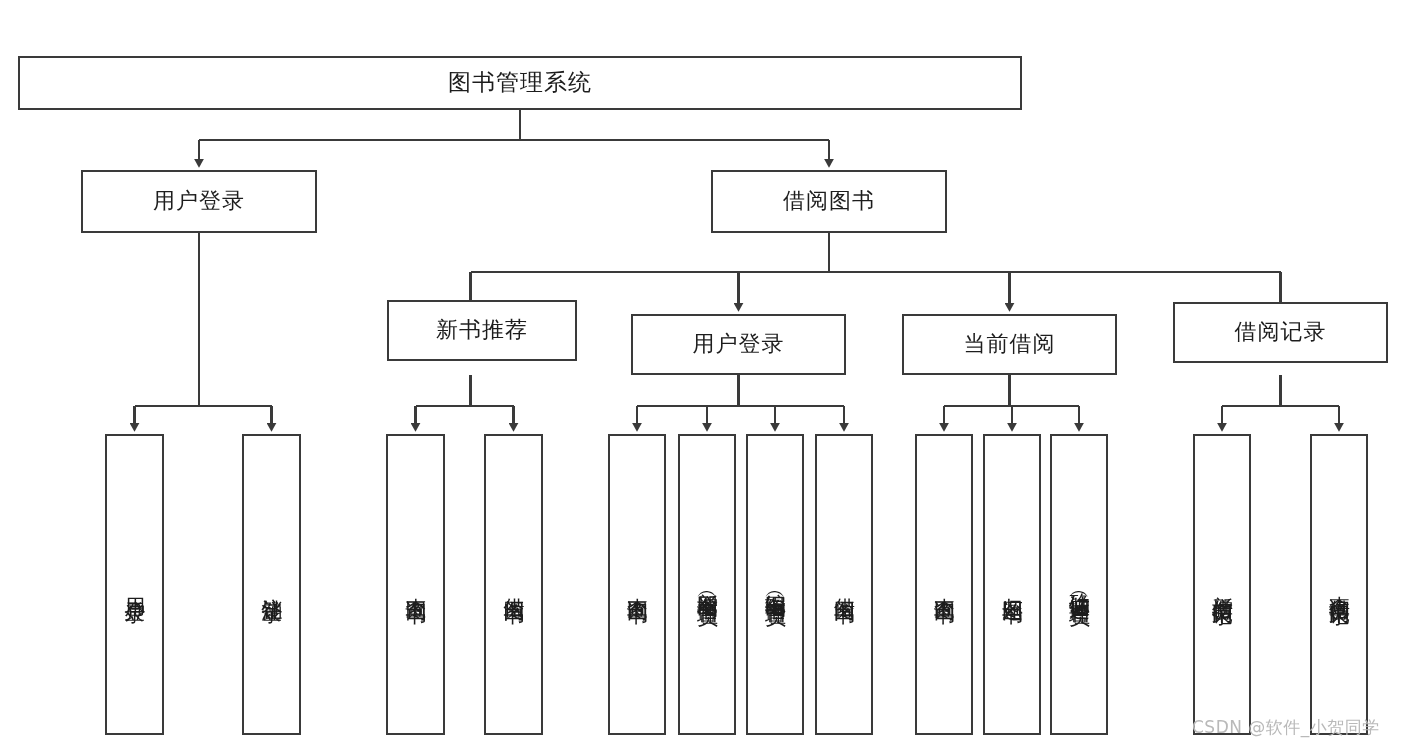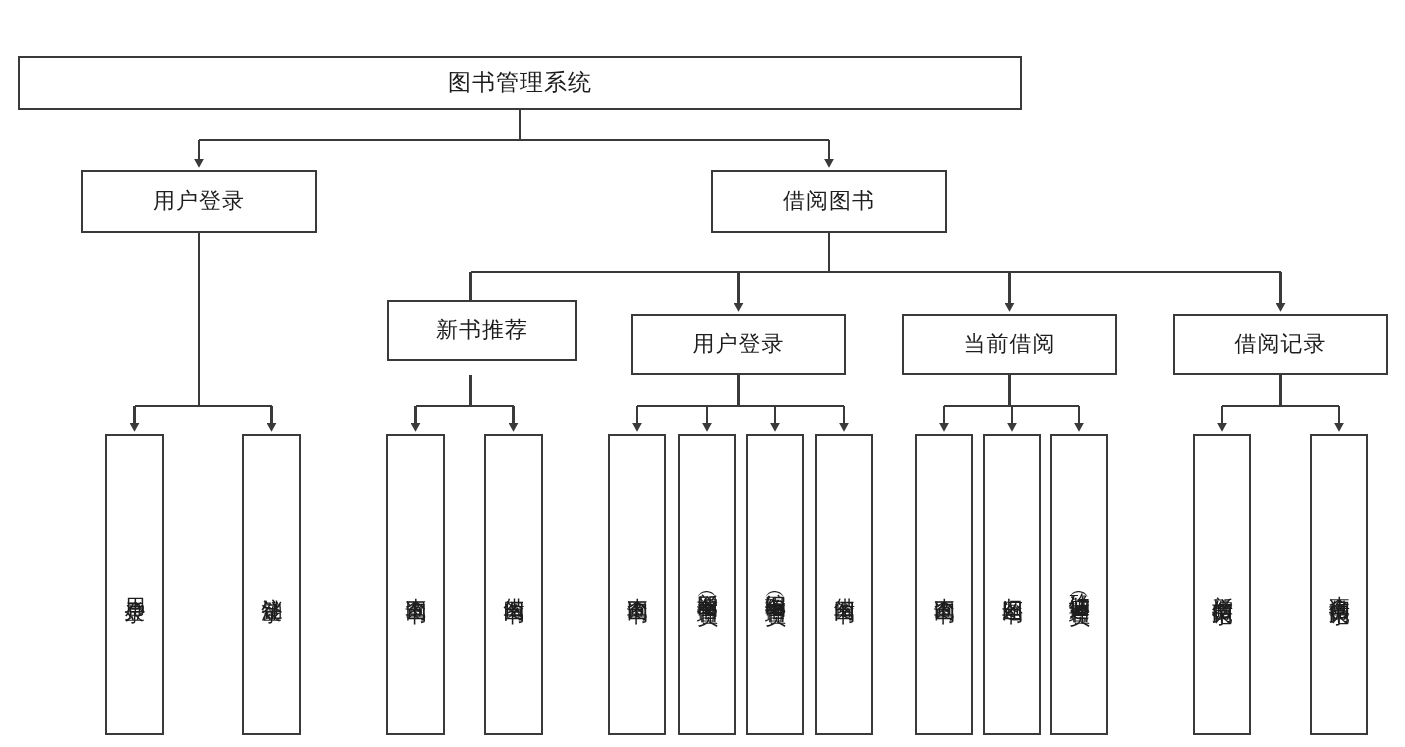--- a/index.html
+++ b/index.html
@@ -124,21 +124,21 @@
       </div>
       <div class="node horiz" style="left: 363px; top: 300px; width: 190px; height: 61px; margin-left: 24px;">
         <span>新书推荐</span>
       </div>
       <div class="node horiz" style="left: 631px; top: 314px; width: 215px; height: 61px;">
         <span>用户登录</span>
       </div>
       <div class="node horiz" style="left: 902px; top: 314px; width: 215px; height: 61px;">
         <span>当前借阅</span>
       </div>
-      <div class="node horiz" style="left: 1173px; top: 314px; width: 215px; height: 61px;">
+      <div class="node horiz" style="left: 1173px; top: 302px; width: 215px; height: 61px;">
         <span>借阅记录</span>
       </div>
       <div class="node vert" style="left: 105px; top: 434px; width: 59px; height: 301px;">
         <span>用户登录</span>
       </div>
       <div class="node vert" style="left: 242px; top: 434px; width: 59px; height: 301px;">
         <span>注销登录</span>
       </div>
       <div class="node vert" style="left: 386px; top: 434px; width: 59px; height: 301px;">
         <span>查询图书</span>
@@ -168,14 +168,15 @@
         <span>确认归还（管理员）</span>
       </div>
       <div class="node vert" style="left: 1193px; top: 434px; width: 58px; height: 301px;">
         <span>新增借阅记录</span>
       </div>
       <div class="node vert" style="left: 1310px; top: 434px; width: 58px; height: 301px;">
         <span>查询借阅记录</span>
       </div>
     </div>
 
+  <div class="watermark" style="left:1192px; top:716px;">CSDN @软件_小贺同学</div>
 
 </div>
 
 </body></html>

